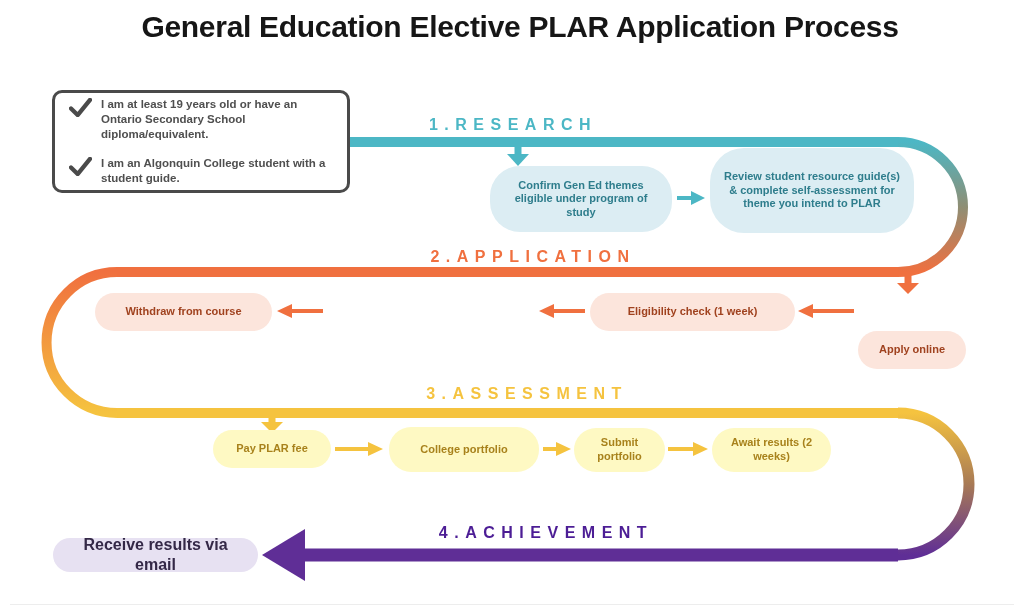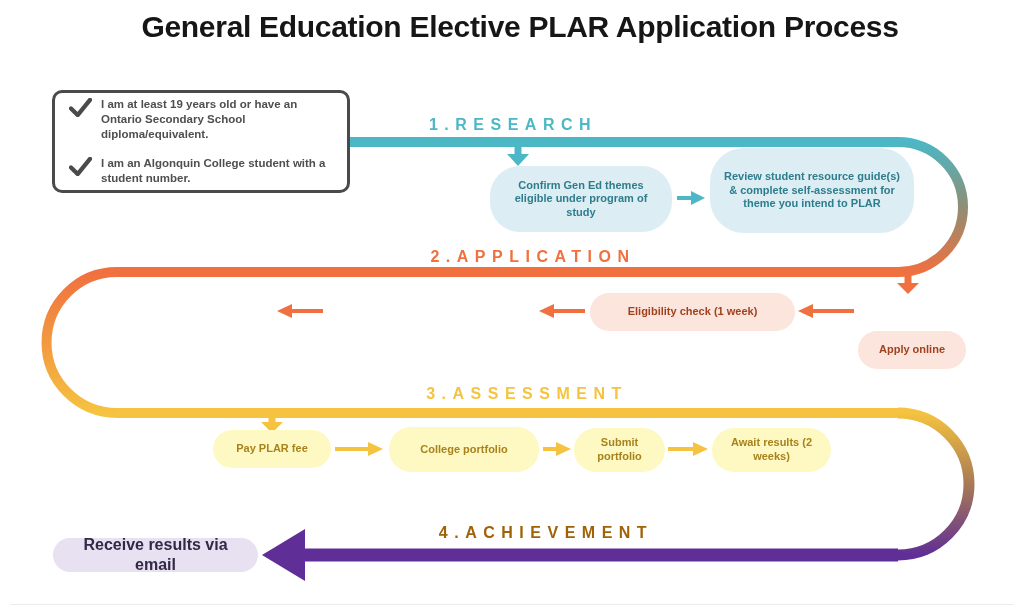--- a/index.html
+++ b/index.html
@@ -122,34 +122,35 @@
     <div class="prereq-item">
       <svg class="check" width="23" height="19" viewBox="0 0 24 20">
         <path d="M2 11 L9 18 L22 2" stroke="#4a4a4a" stroke-width="4.5" fill="none" stroke-linecap="round" stroke-linejoin="round"></path>
       </svg>
       <span>I am at least 19 years old or have an Ontario Secondary School diploma/equivalent.</span>
     </div>
     <div class="prereq-item">
       <svg class="check" width="23" height="19" viewBox="0 0 24 20">
         <path d="M2 11 L9 18 L22 2" stroke="#4a4a4a" stroke-width="4.5" fill="none" stroke-linecap="round" stroke-linejoin="round"></path>
       </svg>
-      <span>I am an Algonquin College student with a student number.</span>
+      <span>I am an Algonquin College student with a student guide.</span>
     </div>
   </div>
 
   <div class="stage-label" style="left:313px;top:116px;color:#4cb7c5;">1.RESEARCH</div>
   <div class="stage-label" style="left:333px;top:248px;color:#f0703f;">2.APPLICATION</div>
   <div class="stage-label" style="left:327px;top:385px;color:#f5c33f;">3.ASSESSMENT</div>
-  <div class="stage-label" style="left:346px;top:524px;color:#a16207;">4.ACHIEVEMENT</div>
+  <div class="stage-label" style="left:346px;top:524px;color:#4c1d95;">4.ACHIEVEMENT</div>
 
   <div class="bubble research" style="left:490px;top:166px;width:182px;height:66px;border-radius:30px;">Confirm Gen Ed themes eligible under program of study</div>
   <div class="bubble research" style="left:710px;top:148px;width:204px;height:85px;border-radius:34px;">Review student resource guide(s) &amp; complete self-assessment for theme you intend to PLAR</div>
 
   <div class="bubble application" style="left:858px;top:294px;width:108px;height:38px;border-radius:19px;margin-top:37px;">Apply online</div>
   <div class="bubble application" style="left:590px;top:293px;width:205px;height:38px;border-radius:19px;">Eligibility check (1 week)</div>
+  <div class="bubble application" style="left:95px;top:293px;width:177px;height:38px;border-radius:19px;">Withdraw from course</div>
 
   <div class="bubble assessment" style="left:213px;top:430px;width:118px;height:38px;border-radius:19px;">Pay PLAR fee</div>
   <div class="bubble assessment" style="left:389px;top:427px;width:150px;height:45px;border-radius:22px;">College portfolio</div>
   <div class="bubble assessment" style="left:574px;top:428px;width:91px;height:44px;border-radius:22px;">Submit portfolio</div>
   <div class="bubble assessment" style="left:712px;top:428px;width:119px;height:44px;border-radius:22px;">Await results (2 weeks)</div>
 
   <div class="bubble achievement" style="left:53px;top:538px;width:205px;height:34px;border-radius:17px;font-size:16px;">Receive results via email</div>
 
   <div class="divider"></div>
 </div>

